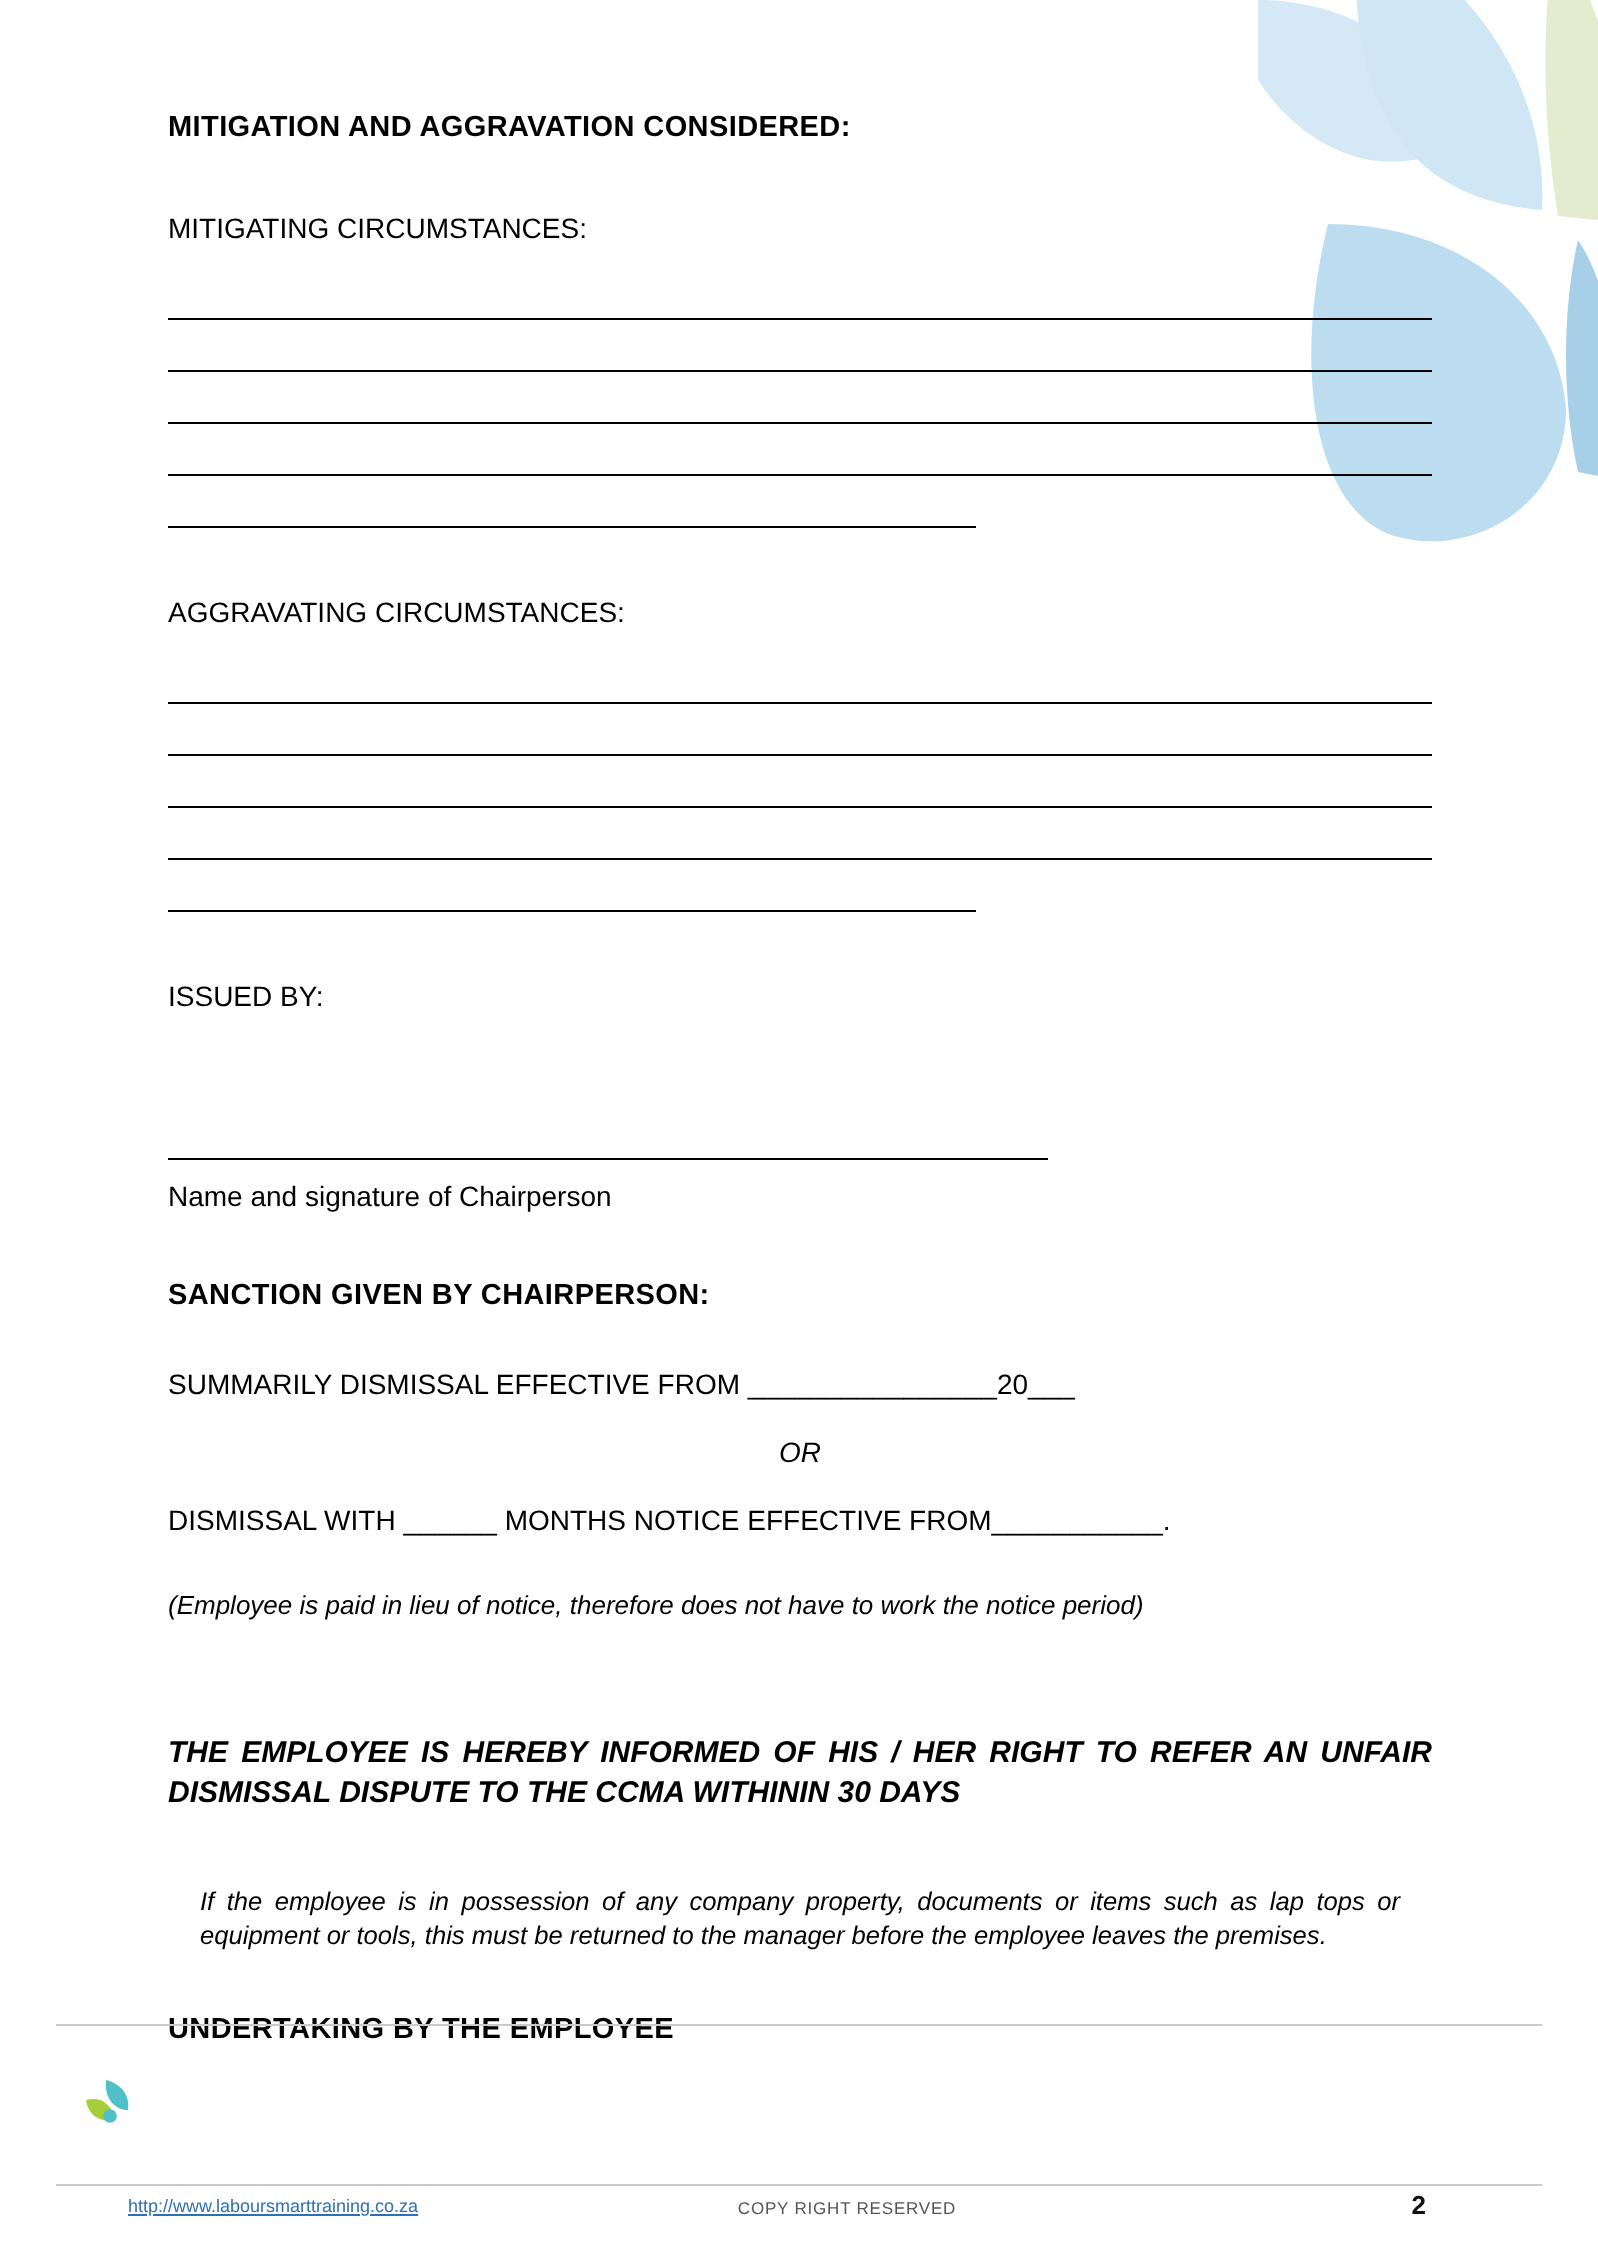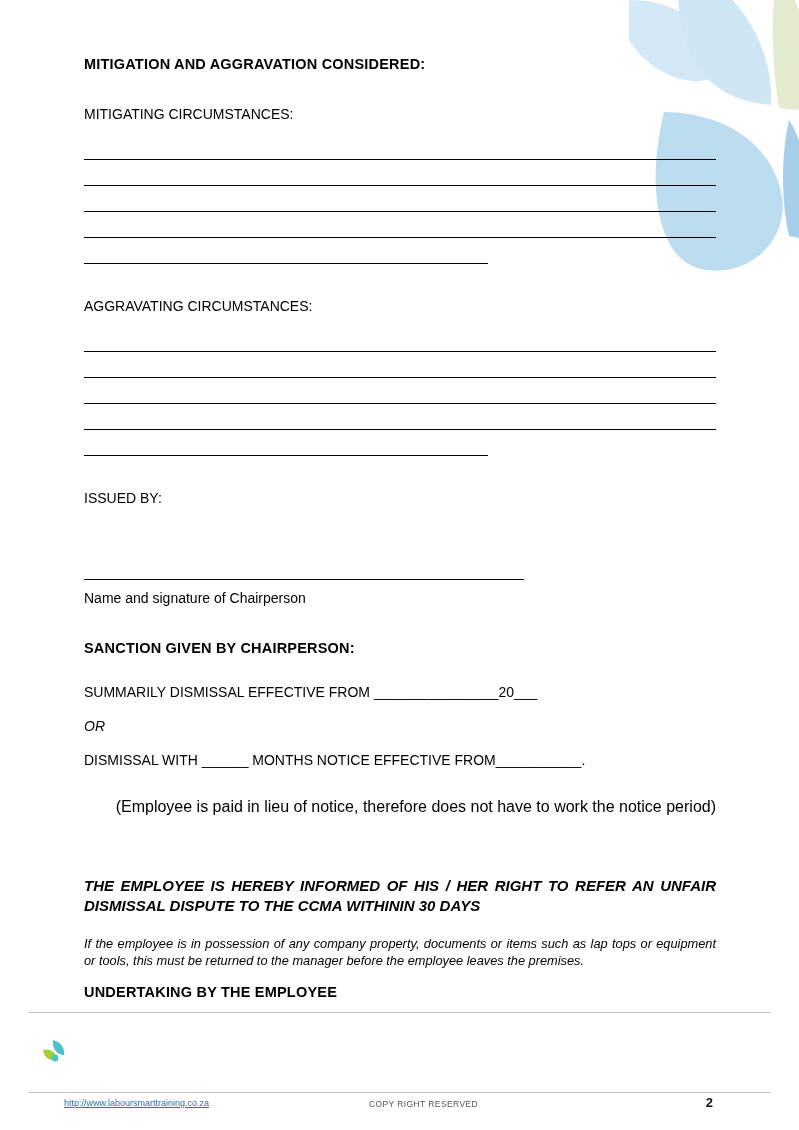--- a/index.html
+++ b/index.html
@@ -64,39 +64,39 @@
   }
   .rule.full  { width: 632px; }
   .rule.short { width: 404px; }
 
   .sigline {
     border-bottom: 1px solid #000;
     width: 440px;
     height: 1px;
   }
 
-  .italic { font-style: italic; }
+  .italic { font-style: italic; text-align: center; }
   .small-italic {
-    font-size: 16px;
-    text-align: right;
+    font-size: 13px;
+    font-style: italic;
   }
   .bold-italic {
     font-weight: bold;
     font-style: italic;
     font-size: 15px;
     line-height: 1.35;
     text-align: justify;
     margin: 0;
   }
   .just-italic {
     font-style: italic;
     font-size: 12.8px;
     line-height: 1.4;
     text-align: justify;
-    margin: 0;
+    margin: 16px;
   }
   .line-txt {
     font-size: 14px;
     margin: 0;
   }
 
   
   .footer-rule {
     position: absolute;
     left: 28px;

